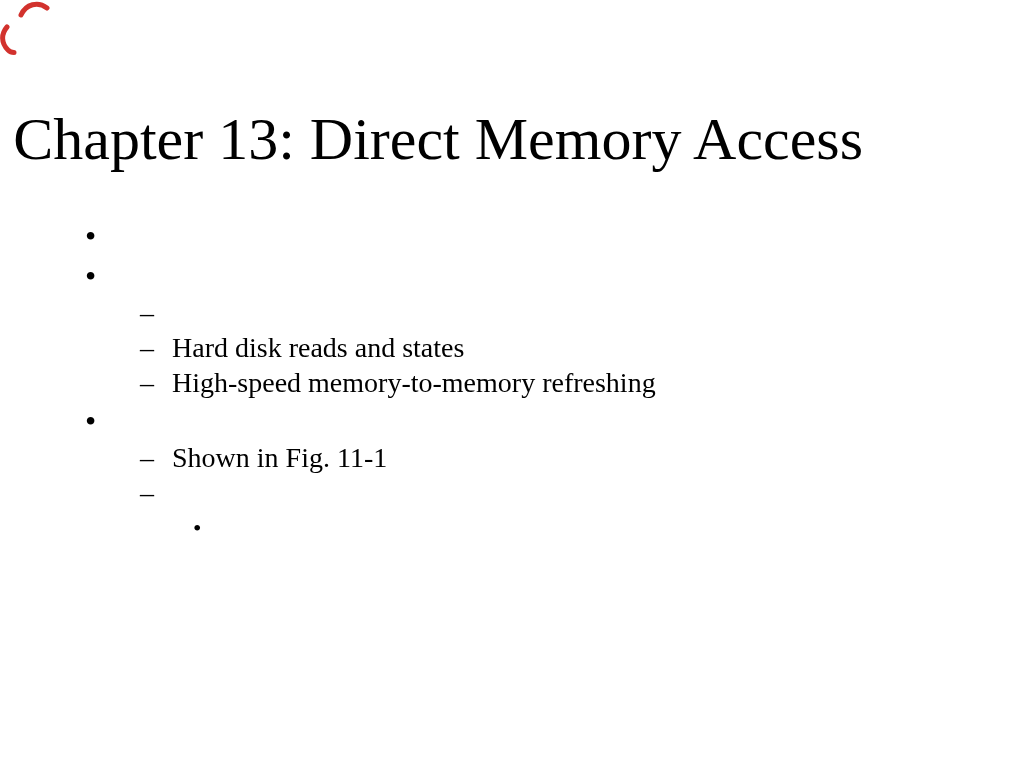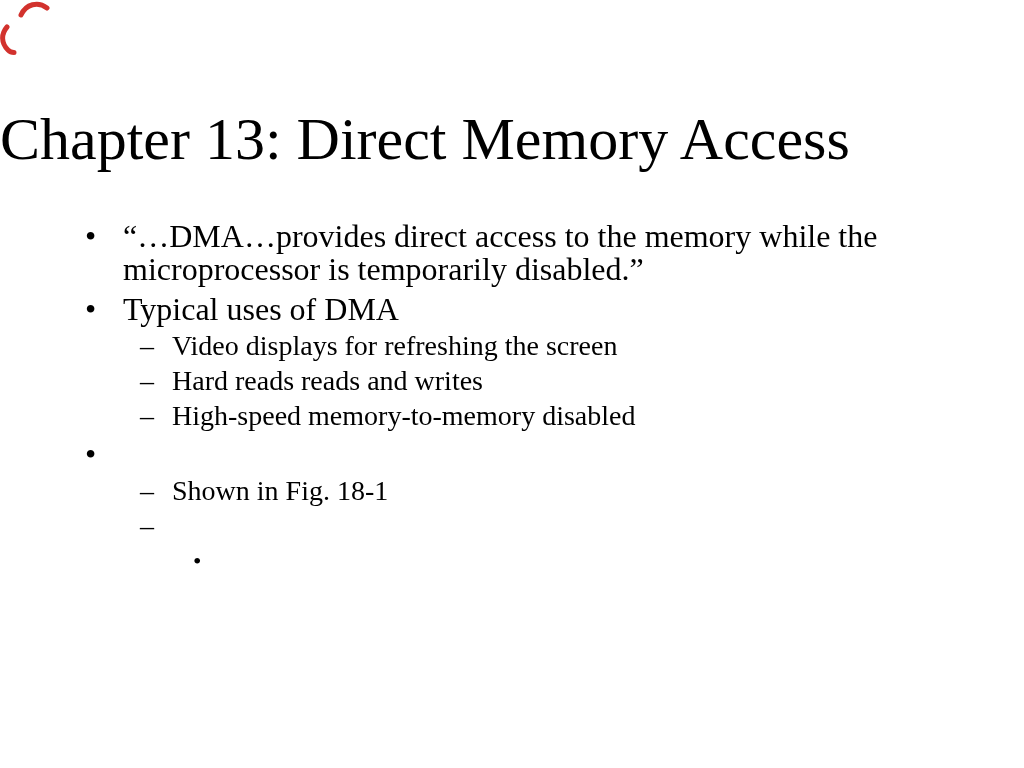--- a/index.html
+++ b/index.html
@@ -23,21 +23,21 @@
   .watermark {
     position: absolute;
     top: 0;
     left: 0;
   }
   .slide-title {
     position: absolute;
     top: 66px;
     left: 0;
     width: 863px;
-    text-align: left;
+    text-align: right;
     font-size: 60px;
     line-height: 1.12;
     white-space: nowrap;
     font-weight: normal;
   }
   .content {
     position: absolute;
     top: 220px;
     left: 0;
     width: 952px;
@@ -84,44 +84,41 @@
     <path d="M 21 15 C 26 4, 38 1, 47 8" fill="none" stroke="#d2322d" stroke-width="5" stroke-linecap="round"></path>
     <path d="M 7 27 C 1 34, 1 43, 8 50 C 10 52, 12 52.5, 14 52.5" fill="none" stroke="#d2322d" stroke-width="5" stroke-linecap="round"></path>
   </svg>
 
   <h1 class="slide-title">Chapter 13: Direct Memory Access</h1>
 
   <div class="content">
 
   <div class="row l1">
         <span class="marker">•</span>
-        <div class="text">“…DMA…provides direct access to the memory while the microprocessor is temporarily disabled.”</div>
-      </div>
-      <div class="row l1">
-        <span class="marker">•</span>
-        <div class="text">Typical uses of DMA</div>
-      </div>
-      <div class="row l2">
-        <span class="marker">–</span>
-        <div class="text">Video displays for refreshing the screen</div>
-      </div>
-      <div class="row l2">
-        <span class="marker">–</span>
-        <div class="text">Hard reads reads and writes</div>
-      </div>
-      <div class="row l2">
-        <span class="marker">–</span>
-        <div class="text">High-speed memory-to-memory disabled</div>
       </div>
       <div class="row l1">
         <span class="marker">•</span>
       </div>
       <div class="row l2">
         <span class="marker">–</span>
-        <div class="text">Shown in Fig. 18-1</div>
+      </div>
+      <div class="row l2">
+        <span class="marker">–</span>
+        <div class="text">Hard disk reads and states</div>
+      </div>
+      <div class="row l2">
+        <span class="marker">–</span>
+        <div class="text">High-speed memory-to-memory refreshing</div>
+      </div>
+      <div class="row l1">
+        <span class="marker">•</span>
+      </div>
+      <div class="row l2">
+        <span class="marker">–</span>
+        <div class="text">Shown in Fig. 11-1</div>
       </div>
       <div class="row l2">
         <span class="marker">–</span>
       </div>
       <div class="row l3">
         <span class="marker">•</span>
       </div>
     </div>
 
 </div>

